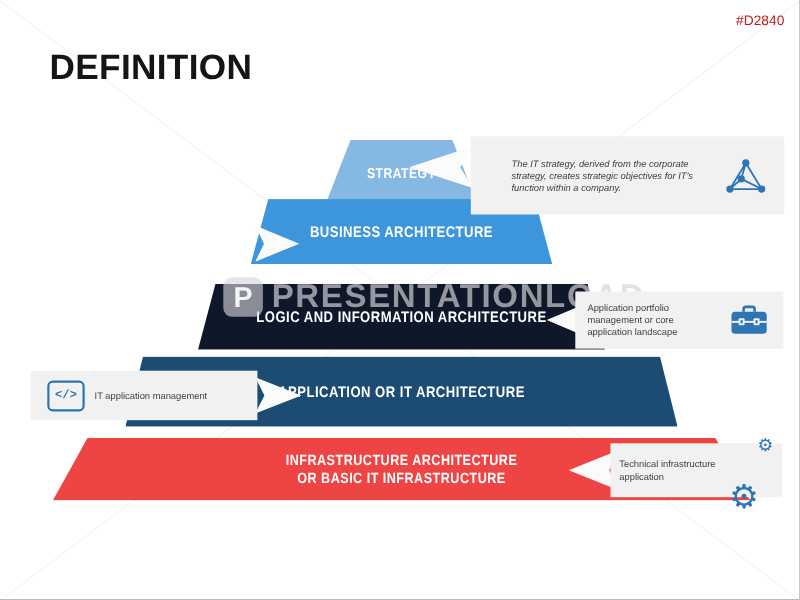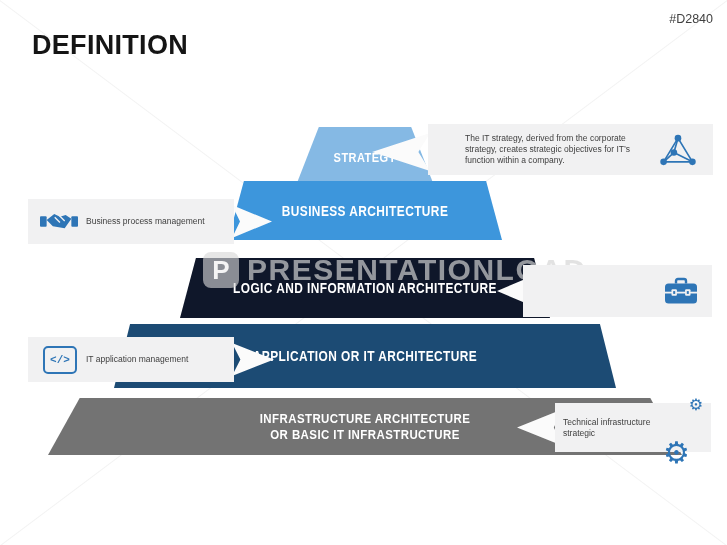--- a/index.html
+++ b/index.html
@@ -6,22 +6,22 @@
   .slide{
     position:relative; width:727px; height:545px; margin:0 auto;
     background:#ffffff; overflow:hidden;
     font-family:"Liberation Sans", sans-serif;
   }
   
   .wm-line{position:absolute; height:1px; background:rgba(0,0,0,0.05); z-index:1;}
   .wm-line-1{top:0; left:0; width:909px; transform-origin:0 0; transform:rotate(36.87deg);}
   .wm-line-2{top:0; right:0; width:909px; transform-origin:100% 0; transform:rotate(-36.87deg);}
 
-  .slide-code{position:absolute; top:12px; right:14px; font-size:12.5px; color:#404040; z-index:7;text-align:center;}
-  .slide-title{position:absolute; left:32px; top:30px; margin:0; font-size:27px; font-weight:700;
+  .slide-code{position:absolute; top:12px; right:14px; font-size:12.5px; color:#b91c1c; z-index:7;text-align:center;}
+  .slide-title{position:absolute; left:32px; top:30px; margin:13px; font-size:32px; font-weight:700;
     color:#151515; letter-spacing:0.3px; z-index:7;}
   .slide-subtitle{position:absolute; left:33px; top:76px; margin:0; font-size:17px; font-weight:400;
     color:#a6a6a6; z-index:7;}
 
   
   .level{position:absolute; z-index:3;}
   .level-1{left:295px; top:127px; width:140px; height:61px;
     clip-path:polygon(17% 0, 83% 0, 100% 100%, 0 100%);}
   .level-2{left:228px; top:181px; width:274px; height:59px;
     clip-path:polygon(5.8% 0, 94.2% 0, 100% 100%, 0 100%);}
@@ -47,21 +47,21 @@
 
   
   .callout{position:absolute; background:#f1f1f2; z-index:6;}
   .pointer{position:absolute; background:#fbfbfb; z-index:6;}
   .pointer-left{clip-path:polygon(0 50%, 100% 0, 80% 50%, 100% 100%);}
   .pointer-right{clip-path:polygon(100% 50%, 0 0, 20% 50%, 0 100%);}
   .callout-text{position:absolute; top:50%; transform:translateY(-50%);
     font-size:8.5px; line-height:1.3; color:#404040;}
   .callout-icon{position:absolute; top:50%; transform:translateY(-50%); line-height:0;}
 
-  .c1{left:428px; top:124px; width:285px; height:51px;}
+  .c1{left:428px; top:124px; width:285px; height:71px;font-style:italic;}
   .p1{left:372px; top:133px; width:58px; height:38px;}
   .c1 .callout-text{left:37px; width:190px;}
   .c1 .callout-icon{right:16px;}
 
   .c2{left:28px; top:199px; width:206px; height:45px;}
   .p2{left:232px; top:205px; width:40px; height:33px;}
   .c2 .callout-text{left:58px; width:140px;}
   .c2 .callout-icon{left:12px;}
 
   .c3{left:523px; top:265px; width:189px; height:52px;}
@@ -104,21 +104,21 @@
     </div>
     <div class="level level-2" style="background-color: rgb(61, 150, 220);">
       <div class="band-label">BUSINESS ARCHITECTURE</div>
     </div>
     <div class="level level-3" style="background-color: #0f172a;">
       <div class="band-label">LOGIC AND INFORMATION ARCHITECTURE</div>
     </div>
     <div class="level level-4" style="background-color: rgb(28, 75, 116);">
       <div class="band-label">APPLICATION OR IT ARCHITECTURE</div>
     </div>
-    <div class="level level-5" style="background-color: #737373;">
+    <div class="level level-5" style="background-color: #ef4444;">
       <div class="band-label">INFRASTRUCTURE ARCHITECTURE
 OR BASIC IT INFRASTRUCTURE</div>
     </div>
   </div>
 
   <div class="watermark">
     <div class="wm-logo">P</div>
     <div class="wm-text">PRESENTATIONLOAD</div>
   </div>
 
@@ -135,36 +135,24 @@
           <circle cx="18" cy="5" r="3.2"></circle>
             <circle cx="4" cy="28" r="3.2"></circle>
           <circle cx="32" cy="28" r="3.2"></circle>
             <circle cx="14" cy="19" r="3.2"></circle>
         </g>
       </svg>
     </span>
   </div>
 
   <div class="pointer pointer-right p2"></div>
-  <div class="callout c2">
-    <span class="callout-icon">
-      <svg width="38" height="25" viewBox="0 0 40 26">
-        <g fill="#2e75b6">
-          <rect x="0" y="7" width="7" height="11" rx="1"></rect>
-          <rect x="33" y="7" width="7" height="11" rx="1"></rect>
-          <path d="M7 11 L15 4.5 L21 7.5 L27 5.5 L33 9.5 L26 19.5 L13.5 17.5 Z"></path>
-        </g>
-        <path d="M15.5 8 l5.5 5.5 M20.5 6.5 l5.5 5.5" stroke="#f1f1f2" stroke-width="1.4" fill="none"></path>
-      </svg>
-    </span>
-    <div class="callout-text">Business process management</div>
-  </div>
 
   <div class="pointer pointer-left p3"></div>
   <div class="callout c3">
+    <div class="callout-text">Application portfolio management or core application landscape</div>
     <span class="callout-icon">
       <svg width="34" height="31" viewBox="0 0 34 31">
         <path d="M12 8 V5.5 q0-2 2-2 h6 q2 0 2 2 V8" stroke="#2e75b6" stroke-width="2.4" fill="none"></path>
         <rect x="1" y="8" width="32" height="20" rx="3.5" fill="#2e75b6"></rect>
         <rect x="1" y="16.2" width="32" height="1.8" fill="#f1f1f2"></rect>
         <rect x="7.5" y="13.8" width="5.4" height="6.4" rx="1" fill="#f1f1f2"></rect>
         <rect x="9.2" y="15.6" width="2" height="2.8" fill="#2e75b6"></rect>
         <rect x="21.1" y="13.8" width="5.4" height="6.4" rx="1" fill="#f1f1f2"></rect>
         <rect x="22.8" y="15.6" width="2" height="2.8" fill="#2e75b6"></rect>
       </svg>
@@ -174,21 +162,21 @@
   <div class="pointer pointer-right p4"></div>
   <div class="callout c4">
     <span class="callout-icon">
       <div class="code-box">&lt;/&gt;</div>
     </span>
     <div class="callout-text">IT application management</div>
   </div>
 
   <div class="pointer pointer-left p5"></div>
   <div class="callout c5">
-    <div class="callout-text">Technical infrastructure strategic</div>
+    <div class="callout-text">Technical infrastructure application</div>
     <span class="callout-icon">
       <div class="gears">
         <span class="gear-big">⚙</span>
         <span class="gear-small">⚙</span>
       </div>
     </span>
   </div>
 
 </div>
 

